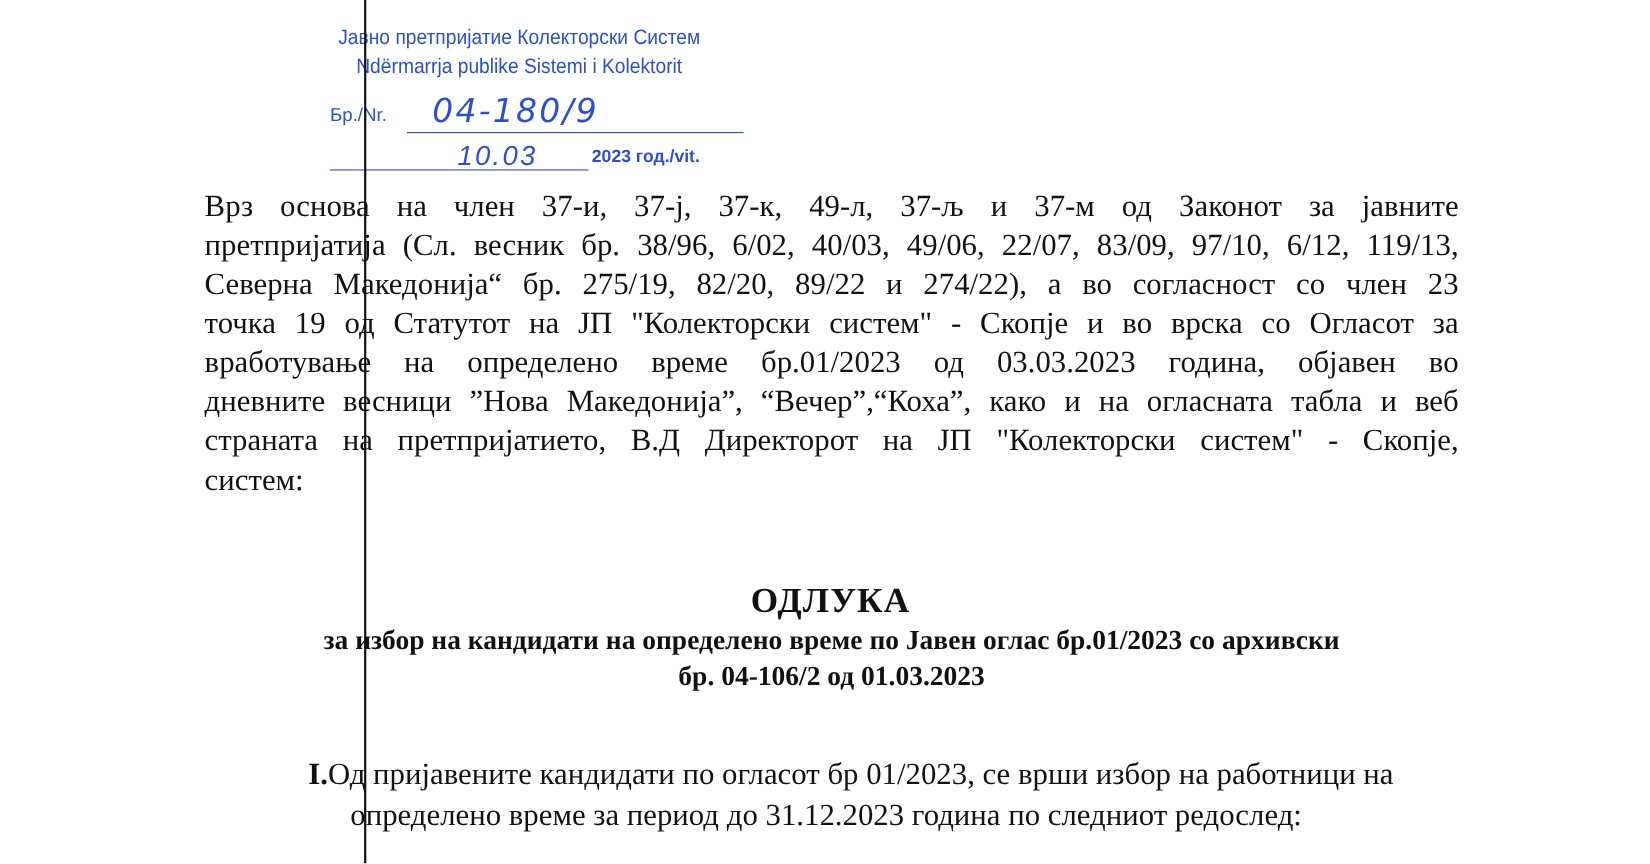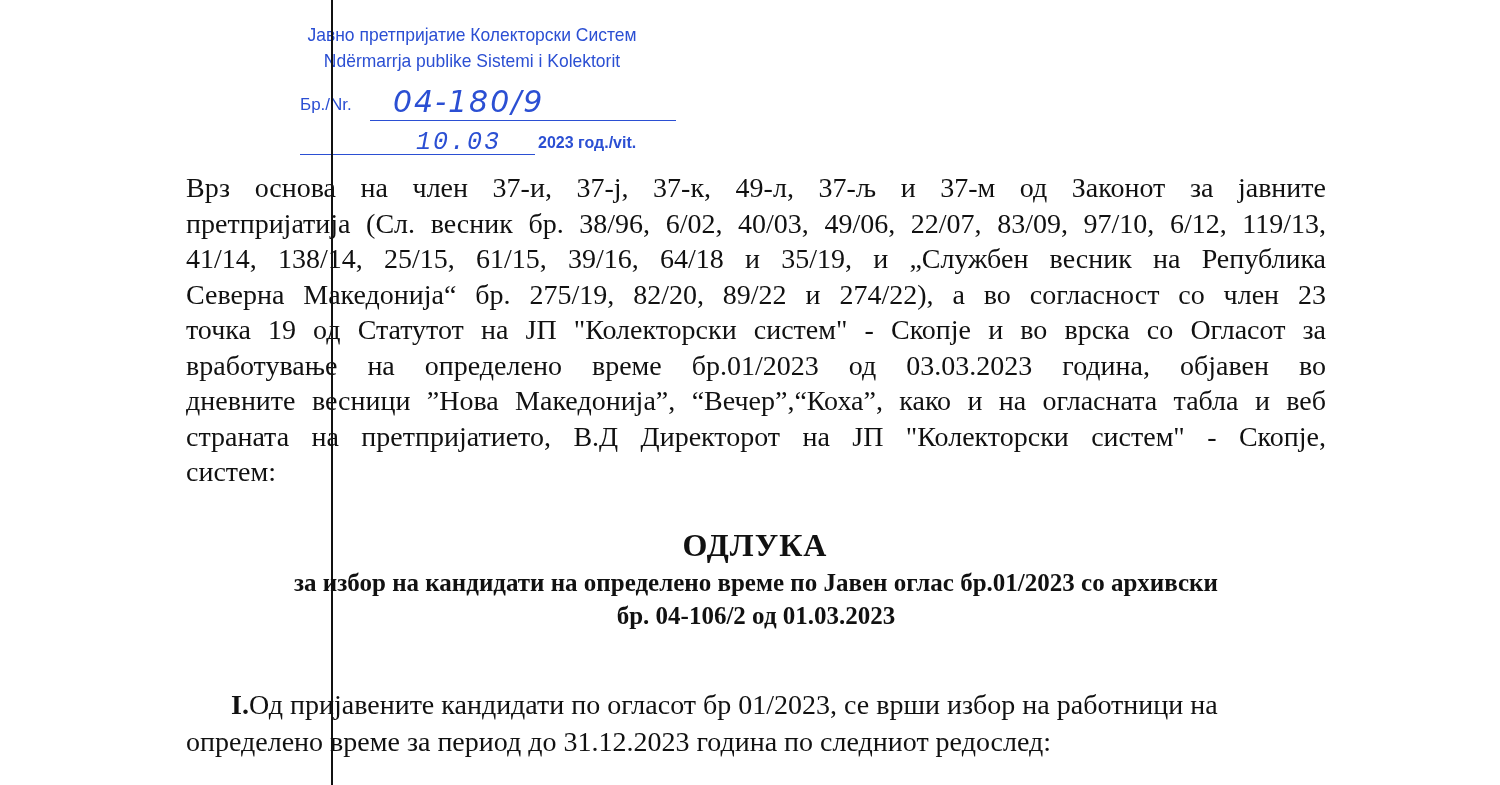--- a/index.html
+++ b/index.html
@@ -25,21 +25,21 @@
     }
     .stamp .nr-label { left: 12px; top: 73px; }
     .stamp .nr-line { position: absolute; left: 82px; top: 98px; width: 306px; height: 1px; background: #2b4fd3; }
     .stamp .nr-value {
       position: absolute; left: 105px; top: 62px; font-size: 30px; letter-spacing: 2px;
       font-family: "DejaVu Sans", sans-serif; font-style: italic; font-weight: 300;
     }
     .stamp .date-line { position: absolute; left: 12px; top: 132px; width: 235px; height: 1px; background: #2b4fd3; }
     .stamp .date-value {
       position: absolute; left: 128px; top: 106px; font-size: 25px; letter-spacing: 2px;
-      font-family: Liberation Mono, monospace; font-style: italic; font-weight: 300;
+      font-family: Liberation Sans, sans-serif; font-style: italic; font-weight: 300;
     }
     .stamp .year { position: absolute; left: 250px; top: 112px; font-size: 16px; font-weight: bold; }
     .para {
       position: absolute; left: 186px; width: 1140px;
       font-size: 28px; line-height: 35.5px; text-align: justify;
     }
     .para .line { display: block; text-align: justify; text-align-last: justify; white-space: nowrap; }
     .para .line.last { text-align-last: left; }
     .p1 { top: 170px; }
     .title {
@@ -47,42 +47,41 @@
       font-size: 32px; font-weight: bold; letter-spacing: 1px;
     }
     .subtitle {
       position: absolute; left: 186px; width: 1140px; top: 566px; text-align: center;
       font-size: 25px; line-height: 33px; font-weight: bold;
     }
     .sect {
       position: absolute; left: 186px; width: 1130px; top: 686px;
       font-size: 28px; line-height: 37px;
     }
-    .sect .line { display: block; white-space: nowrap; }
+    .sect .line { display: block; white-space: nowrap; text-align: center; }
     .sect .first { padding-left: 45px; }
     .sect b { font-weight: bold; }
   </style>
 </head>
 <body>
 
 <div class="stamp">
   <div class="l1">Јавно претпријатие Колекторски Систем</div>
   <div class="l2">Ndërmarrja publike Sistemi i Kolektorit</div>
   <span class="row nr-label">Бр./Nr.</span>
   <div class="nr-line"></div>
   <span class="nr-value">04-180/9</span>
   <div class="date-line"></div>
   <span class="date-value">10.03</span>
   <span class="year">2023 год./vit.</span>
 </div>
 
 <div class="para p1">
   <span class="line">Врз основа на член 37-и, 37-ј, 37-к, 49-л, 37-љ и 37-м од Законот за јавните</span>
   <span class="line">претпријатија (Сл. весник бр. 38/96, 6/02, 40/03, 49/06, 22/07, 83/09, 97/10, 6/12, 119/13,</span>
-  <span class="line">41/14, 138/14, 25/15, 61/15, 39/16, 64/18 и 35/19, и „Службен весник на Република</span>
   <span class="line">Северна Македонија“ бр. 275/19, 82/20, 89/22 и 274/22), а во согласност со член 23</span>
   <span class="line">точка 19 од Статутот на ЈП "Колекторски систем" - Скопје и во врска со Огласот за</span>
   <span class="line">вработување на определено време бр.01/2023 од 03.03.2023 година, објавен во</span>
   <span class="line">дневните весници ”Нова Македонија”, “Вечер”,“Коха”, како и на огласната табла и веб</span>
   <span class="line">страната на претпријатието, В.Д Директорот на ЈП "Колекторски систем" - Скопје,</span>
   <span class="line last">систем:</span>
 </div>
 
 <div class="title">ОДЛУКА</div>
 <div class="subtitle">

